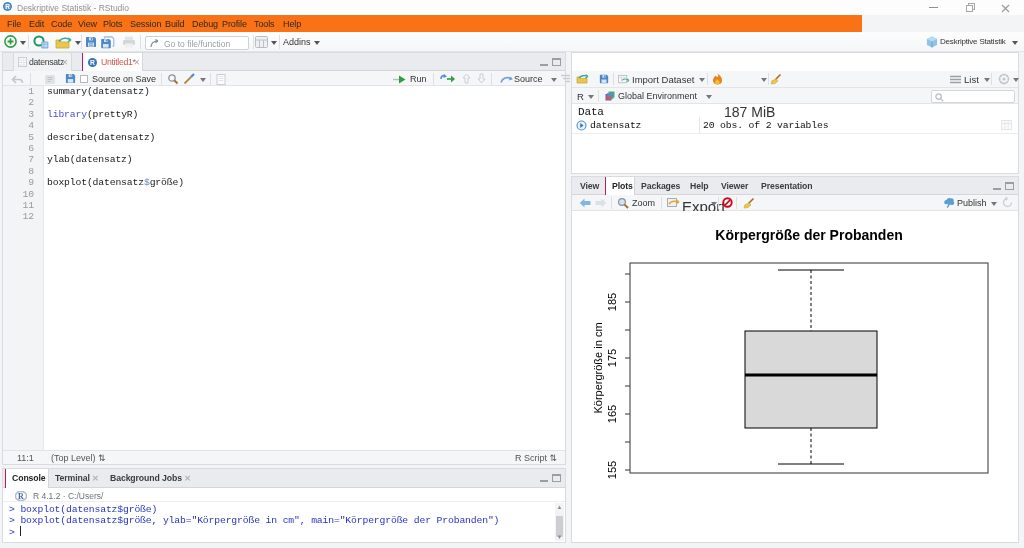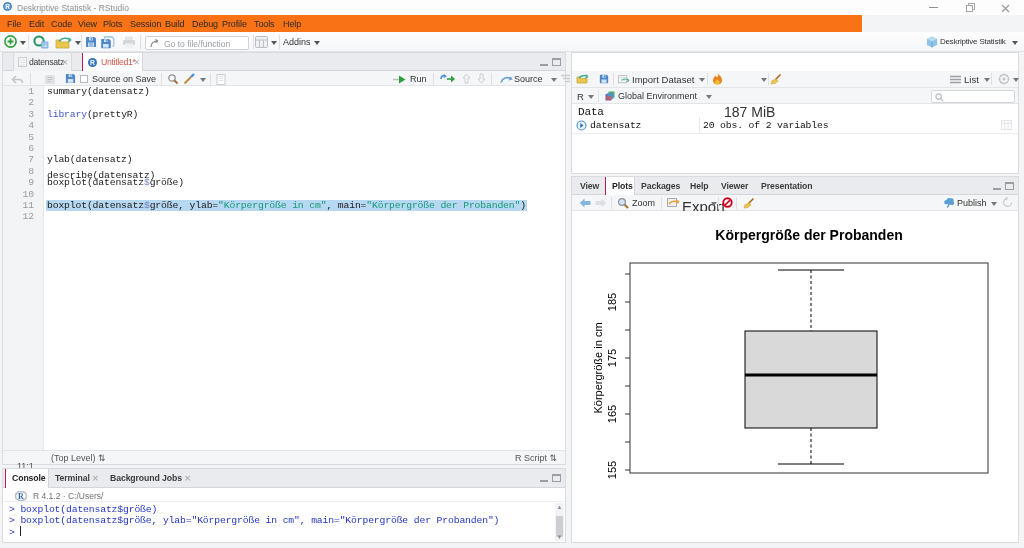--- a/index.html
+++ b/index.html
@@ -240,27 +240,26 @@
     <div class="cl" style="top:68.4px;right:9px;">7</div>
     <div class="cl" style="top:79.8px;right:9px;">8</div>
     <div class="cl" style="top:91.2px;right:9px;">9</div>
     <div class="cl" style="top:102.6px;right:9px;">10</div>
     <div class="cl" style="top:114px;right:9px;">11</div>
     <div class="cl" style="top:125.4px;right:9px;">12</div>
   </div>
   <div id="code" class="abs mono">
     <div class="cl" style="top:0;left:0;">summary(datensatz)</div>
     <div class="cl" style="top:22.8px;left:0;"><span style="color:#4655c8;">library</span>(prettyR)</div>
-    <div class="cl" style="top:45.6px;left:0;margin-top:38px;">describe(datensatz)</div>
+    <div class="cl" style="top:45.6px;left:0;">describe(datensatz)</div>
     <div class="cl" style="top:68.4px;left:0;">ylab(datensatz)</div>
     <div class="cl" style="top:91.2px;left:0;">boxplot(datensatz<span style="color:#6c84b8;">$</span>größe)</div>
-    <div class="cl" style="top:114px;left:-1px;background:#b7d8f1;padding:0 1px;">boxplot(datensatz<span style="color:#6c84b8;">$</span>größe, ylab=<span style="color:#16997a;">"Körpergröße in cm"</span>, main=<span style="color:#16997a;">"Körpergröße der Probanden"</span>)</div>
   </div>
   <div id="srcstatus">
-    <div style="position:absolute;left:14px;top:2px;margin-top:8px;">11:1</div>
+    <div style="position:absolute;left:14px;top:2px;">11:1</div>
     <div style="position:absolute;left:48px;top:2px;">(Top Level) ⇅</div>
     <div style="position:absolute;right:8px;top:2px;">R Script ⇅</div>
   </div>
 </div>
 
 <div id="conpane" class="pane">
   <div id="contabs" class="tabstrip">
     <div class="tab active" style="left:2px;width:44px;font-weight:bold;color:#222;">Console</div>
     <div class="tab" style="left:46px;width:58px;font-weight:bold;">Terminal <span style="color:#b0b3b6;font-size:8px;">✕</span></div>
     <div class="tab" style="left:101px;width:98px;font-weight:bold;">Background Jobs <span style="color:#b0b3b6;font-size:8px;">✕</span></div>

